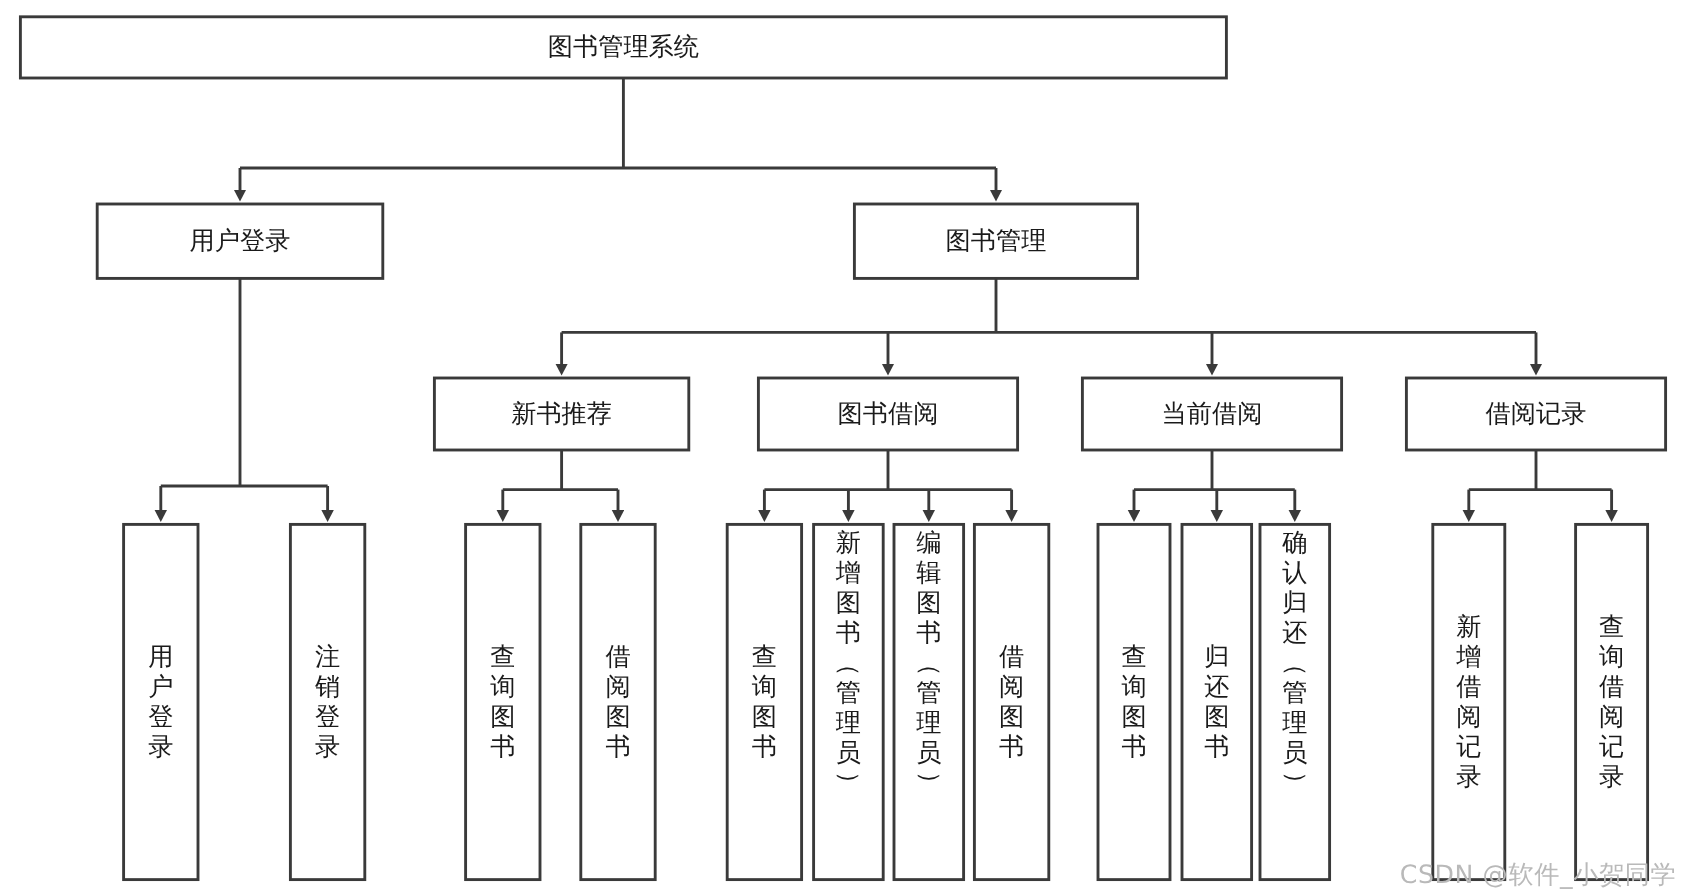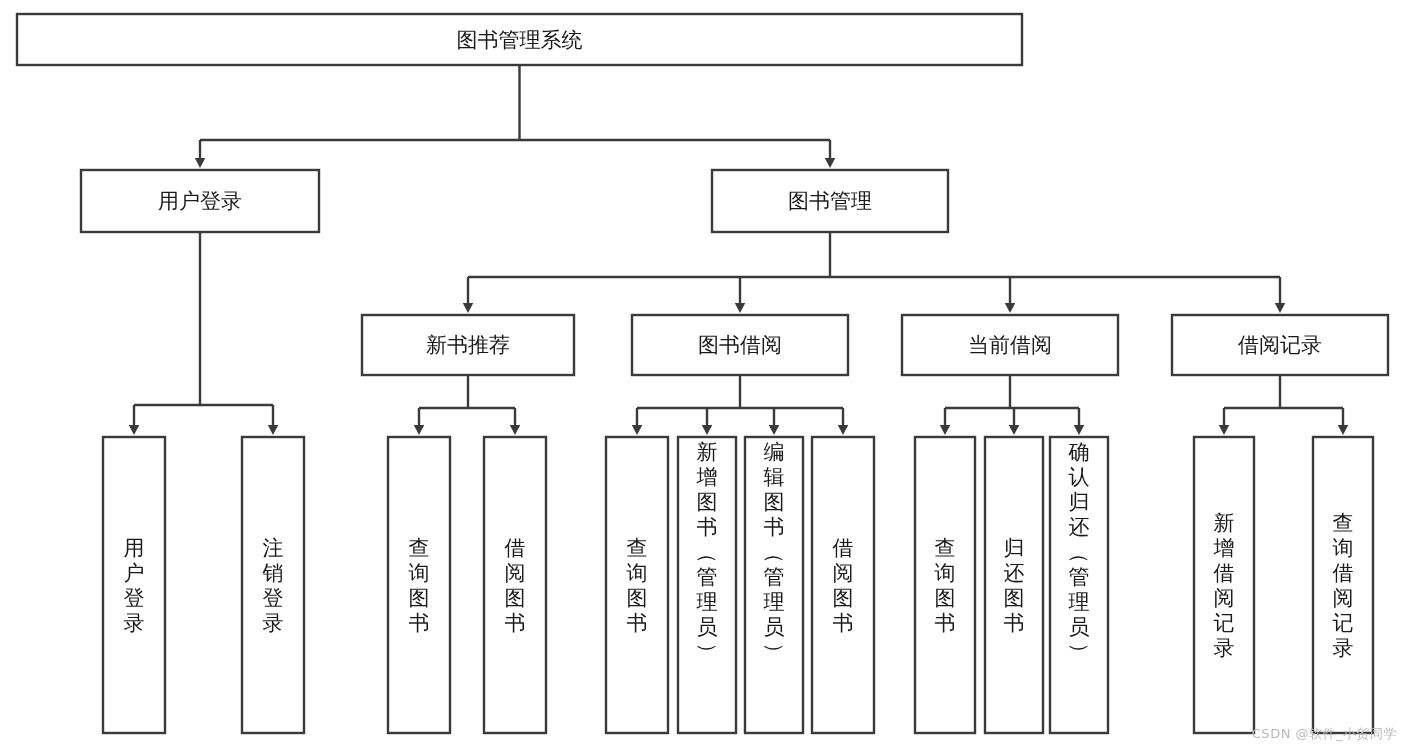--- a/index.html
+++ b/index.html
@@ -46,21 +46,21 @@
   }
   .arrow-head {
     fill: #3a3a3a;
     stroke: none;
   }
   .watermark {
     position: absolute;
     right: 8px;
     bottom: 4px;
     font-family: "DejaVu Sans", "Liberation Sans", sans-serif;
-    font-size: 13px;
+    font-size: 21px;
     color: #b9b9b9;
     white-space: nowrap;
     letter-spacing: 0.5px;
   }
 </style>
 </head>
 <body>
 
 <svg id="diagram-root" viewBox="0 0 1405 747">
   <defs>

